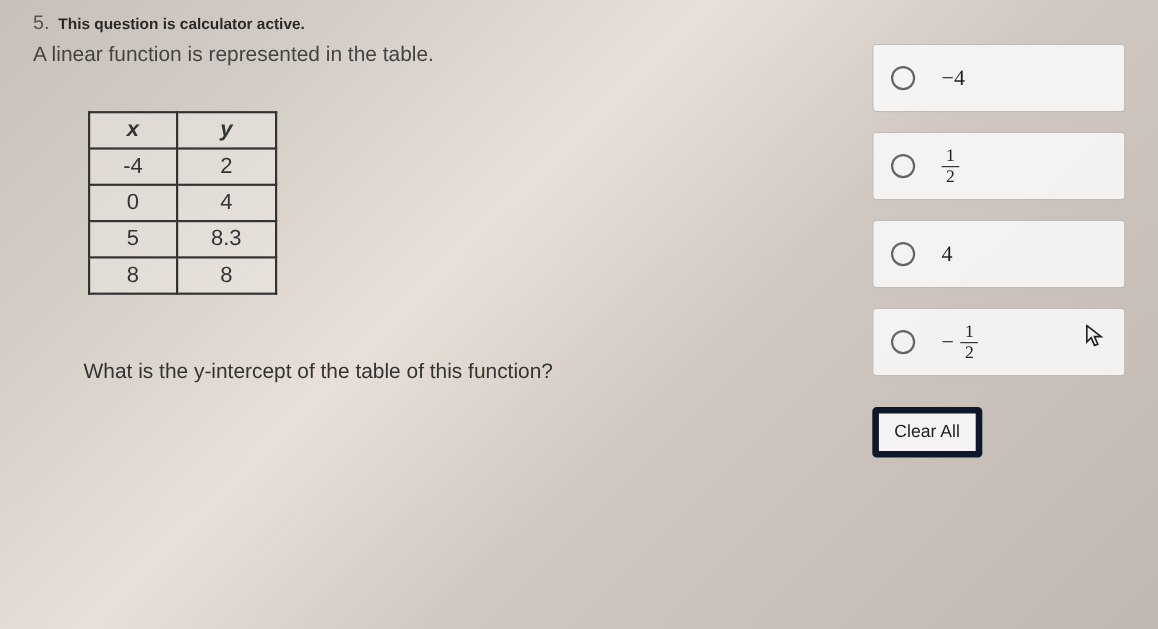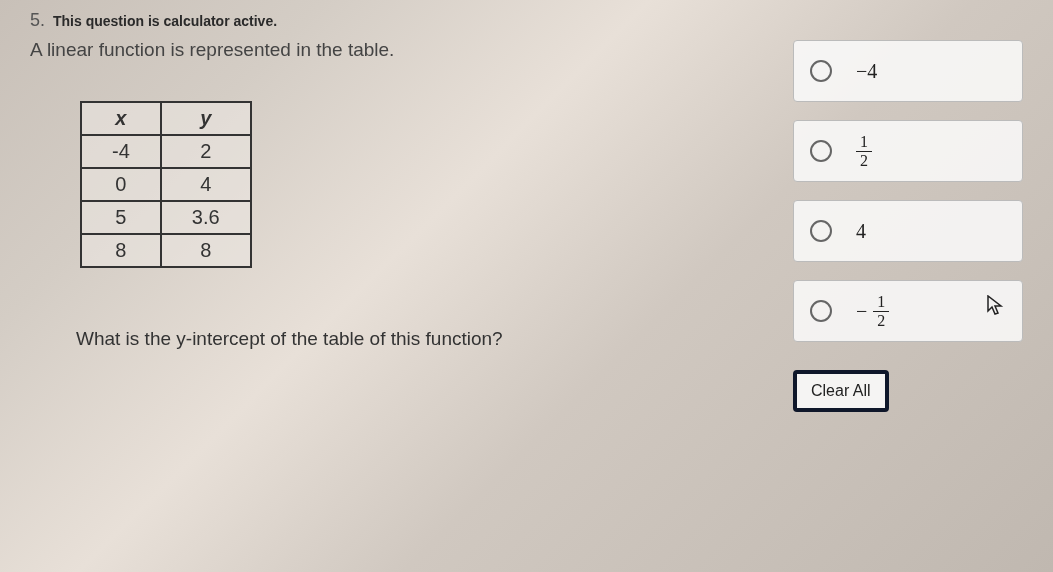--- a/index.html
+++ b/index.html
@@ -107,21 +107,21 @@
     .fraction .den {
       padding-top: 1px;
     }
     .neg-sign {
       font-size: 20px;
       margin-right: 6px;
       vertical-align: middle;
     }
     .clear-button {
       background: rgba(250,250,250,0.9);
-      border: 4px solid #0f172a;
+      border: 6px solid #0f172a;
       border-radius: 4px;
       padding: 8px 14px;
       font-size: 16px;
       color: #222;
       cursor: pointer;
       align-self: flex-start;
       margin-top: 10px;
     }
     .cursor-icon {
       position: absolute;
@@ -153,21 +153,21 @@
       <tr>
         <td>-4</td>
         <td>2</td>
       </tr>
       <tr>
         <td>0</td>
         <td>4</td>
       </tr>
       <tr>
         <td>5</td>
-        <td>3.6</td>
+        <td>8.3</td>
       </tr>
       <tr>
         <td>8</td>
         <td>8</td>
       </tr>
     </tbody>
   </table>
 
   <div class="question-text">What is the y-intercept of the table of this function?</div>
 </div>

